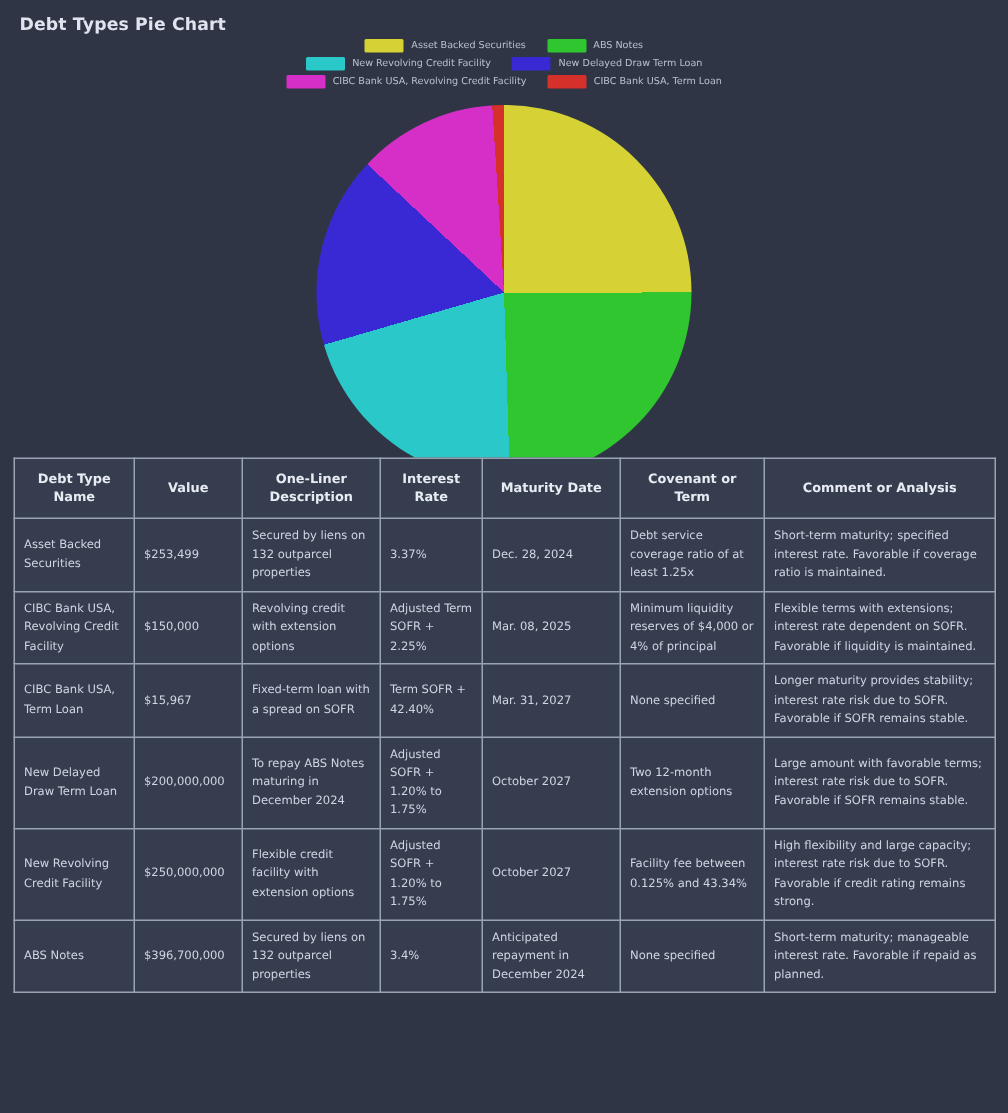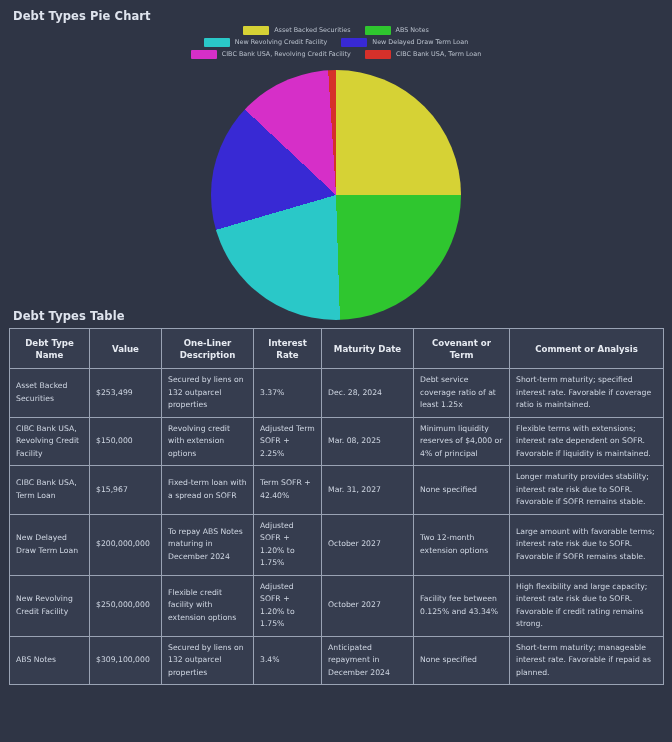--- a/index.html
+++ b/index.html
@@ -181,21 +181,20 @@
         </div>
       </div>
 
     <div class="pie-wrap">
       <div class="pie" id="pie" style="background: conic-gradient(rgb(214, 210, 53) 0deg, rgb(214, 210, 53) 90deg, rgb(47, 198, 47) 90deg, rgb(47, 198, 47) 178.2deg, rgb(42, 200, 200) 178.2deg, rgb(42, 200, 200) 253.8deg, rgb(56, 41, 212) 253.8deg, rgb(56, 41, 212) 313.2deg, rgb(214, 47, 200) 313.2deg, rgb(214, 47, 200) 356.4deg, rgb(214, 48, 42) 356.4deg, rgb(214, 48, 42) 360deg);"></div>
     </div>
   </div>
 
   <div class="table-block">
 
-    <div class="section-title">Debt Types Table</div>
 
     <table class="debt-table">
       <thead>
         <tr>
           <th class="h-name">Debt Type Name</th>
           <th class="h-value">Value</th>
           <th class="h-desc">One-Liner Description</th>
           <th class="h-rate">Interest Rate</th>
           <th class="h-mat">Maturity Date</th>
           <th class="h-cov">Covenant or Term</th>
@@ -243,21 +242,21 @@
             <td class="c-name">New Revolving Credit Facility</td>
             <td class="c-value">$250,000,000</td>
             <td class="c-desc">Flexible credit facility with extension options</td>
             <td class="c-rate">Adjusted SOFR + 1.20% to 1.75%</td>
             <td class="c-mat">October 2027</td>
             <td class="c-cov">Facility fee between 0.125% and 43.34%</td>
             <td class="c-com">High flexibility and large capacity; interest rate risk due to SOFR. Favorable if credit rating remains strong.</td>
           </tr>
           <tr>
             <td class="c-name">ABS Notes</td>
-            <td class="c-value">$309,100,000</td>
+            <td class="c-value">$396,700,000</td>
             <td class="c-desc">Secured by liens on 132 outparcel properties</td>
             <td class="c-rate">3.4%</td>
             <td class="c-mat">Anticipated repayment in December 2024</td>
             <td class="c-cov">None specified</td>
             <td class="c-com">Short-term maturity; manageable interest rate. Favorable if repaid as planned.</td>
           </tr>
         </tbody>
     </table>
   </div>
 

